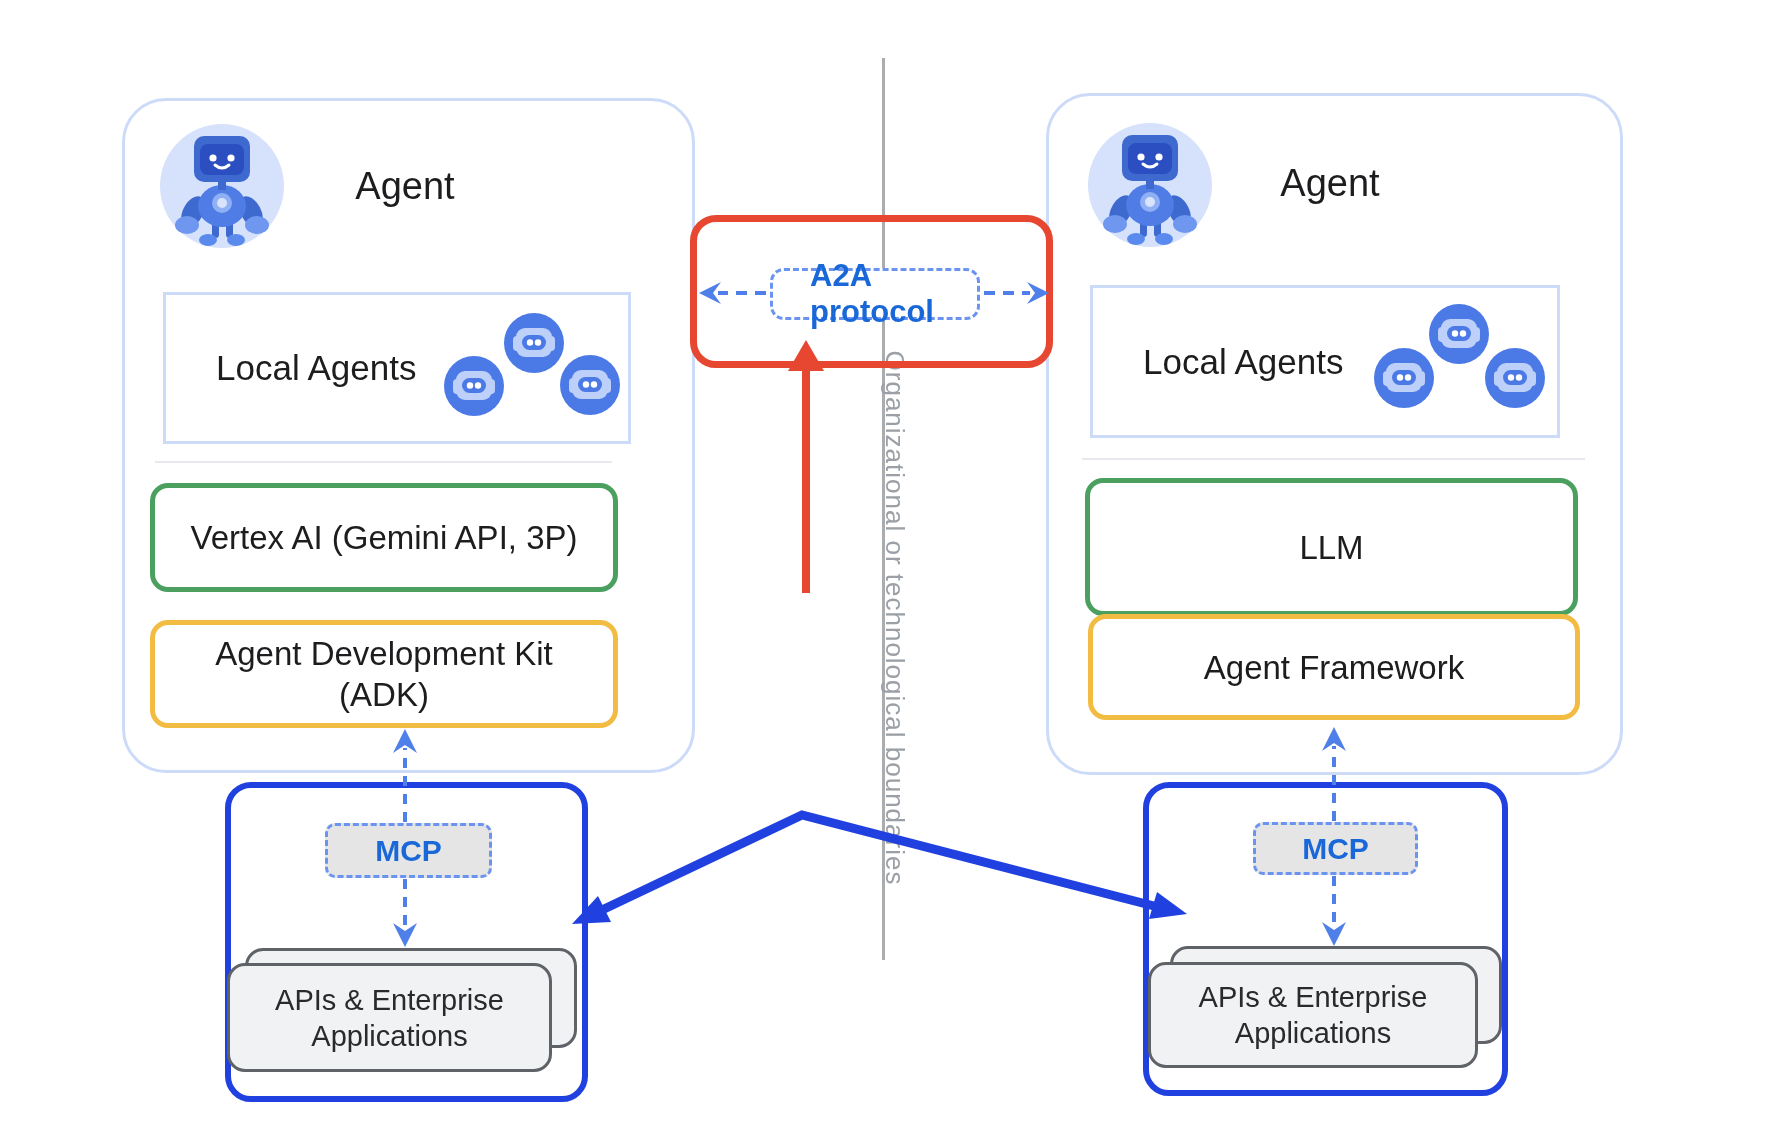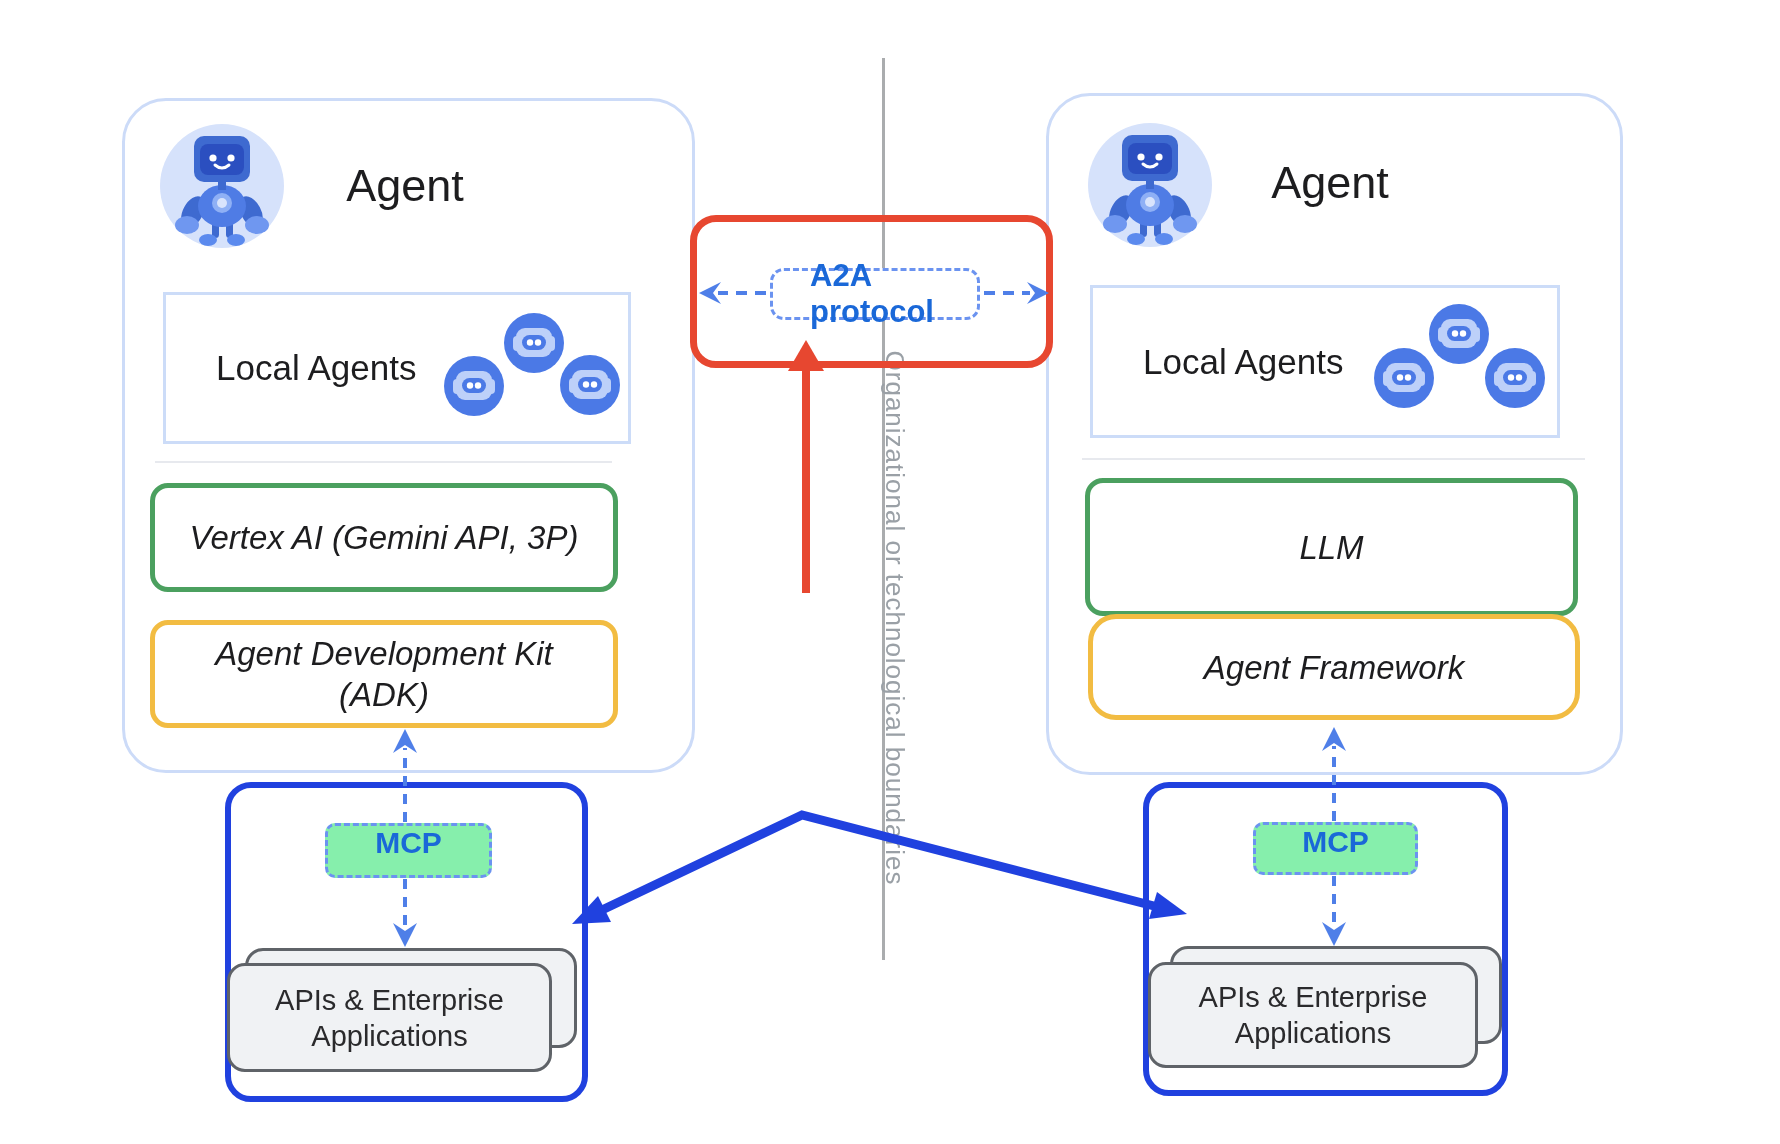--- a/index.html
+++ b/index.html
@@ -12,54 +12,54 @@
   
   .vline{left:882px;top:58px;width:3px;height:902px;background:#aaacae;z-index:0;}
   .vlabel{
     left:894px;top:618px;transform:translate(-50%,-50%) rotate(90deg);
     white-space:nowrap;font-size:26px;letter-spacing:1px;color:#9aa0a6;z-index:1;
   }
   
   .agent-frame{border:3px solid #ccdbf8;border-radius:44px;background:#ffffff;z-index:2;}
   .frame-left{left:122px;top:98px;width:573px;height:675px;}
   .frame-right{left:1046px;top:93px;width:577px;height:682px;}
-  .agent-title{font-size:45px;line-height:60px;height:60px;text-align:center;color:#1d1d1f;z-index:3;}
+  .agent-title{font-size:38px;line-height:60px;height:60px;text-align:center;color:#1d1d1f;z-index:3;}
   .title-left{left:275px;top:156px;width:260px;}
   .title-right{left:1200px;top:153px;width:260px;}
   .avatar{z-index:3;}
   
   .local-box{border:3px solid #ccdcf8;background:#ffffff;display:flex;align-items:center;z-index:3;padding-left:18px;}
   .local-left{left:163px;top:292px;width:468px;height:152px;}
   .local-right{left:1090px;top:285px;width:470px;height:153px;}
   .local-label{font-size:35px;color:#1d1d1f;padding-left:32px;}
   .hdivider{height:2px;background:#e7e9ee;z-index:3;}
   .hdiv-left{left:155px;top:461px;width:457px;}
   .hdiv-right{left:1082px;top:458px;width:503px;}
-  .pill-box{border-radius:18px;background:#ffffff;display:flex;flex-direction:column;align-items:center;justify-content:center;text-align:center;z-index:3;font-style:italic;}
+  .pill-box{border-radius:18px;background:#ffffff;display:flex;flex-direction:column;align-items:center;justify-content:center;text-align:center;z-index:3;}
   .green{border:5px solid #4ba05f;}
   .yellow{border:5px solid #f2bc42;}
   .green-left{left:150px;top:483px;width:468px;height:109px;}
   .yellow-left{left:150px;top:620px;width:468px;height:108px;}
   .green-right{left:1085px;top:478px;width:493px;height:138px;}
-  .yellow-right{left:1088px;top:614px;width:492px;height:106px;border-radius:28px;}
+  .yellow-right{left:1088px;top:614px;width:492px;height:106px;}
   .pill-box .line{font-size:33px;line-height:41px;color:#1d1d1f;}
   
   .red-box{left:690px;top:215px;width:363px;height:153px;border:7px solid #e74730;border-radius:26px;background:transparent;z-index:5;}
   .a2a-box{
     left:770px;top:268px;width:210px;height:52px;background:#ffffff;
     border:3px dashed #6b93f0;border-radius:14px;display:flex;align-items:center;justify-content:center;z-index:6;padding-left:37px;
   }
   .a2a-label{font-size:31px;font-weight:bold;color:#1a68d8;}
   
   .mcp-frame{border:6px solid #2041df;border-radius:26px;background:#ffffff;z-index:2;}
   .mcpf-left{left:225px;top:782px;width:363px;height:320px;}
   .mcpf-right{left:1143px;top:782px;width:365px;height:314px;}
   .mcp-dashed{
-    background:#86efac;border:3px dashed #6b93f0;border-radius:10px;
-    display:flex;justify-content:center;z-index:4;
+    background:#e5e5e5;border:3px dashed #6b93f0;border-radius:10px;
+    display:flex;align-items:center;justify-content:center;z-index:4;
   }
   .mcpd-left{left:325px;top:823px;width:167px;height:55px;}
   .mcpd-right{left:1253px;top:822px;width:165px;height:53px;}
   .mcp-label{font-size:30px;font-weight:bold;color:#1a68d8;}
   
   .card{background:#f0f2f4;border:3px solid #5f6368;border-radius:18px;z-index:3;}
   .card-front{display:flex;flex-direction:column;align-items:center;justify-content:center;text-align:center;z-index:4;}
   .cardb-left{left:245px;top:948px;width:332px;height:100px;}
   .cardf-left{left:227px;top:963px;width:325px;height:109px;}
   .cardb-right{left:1170px;top:946px;width:332px;height:98px;}

